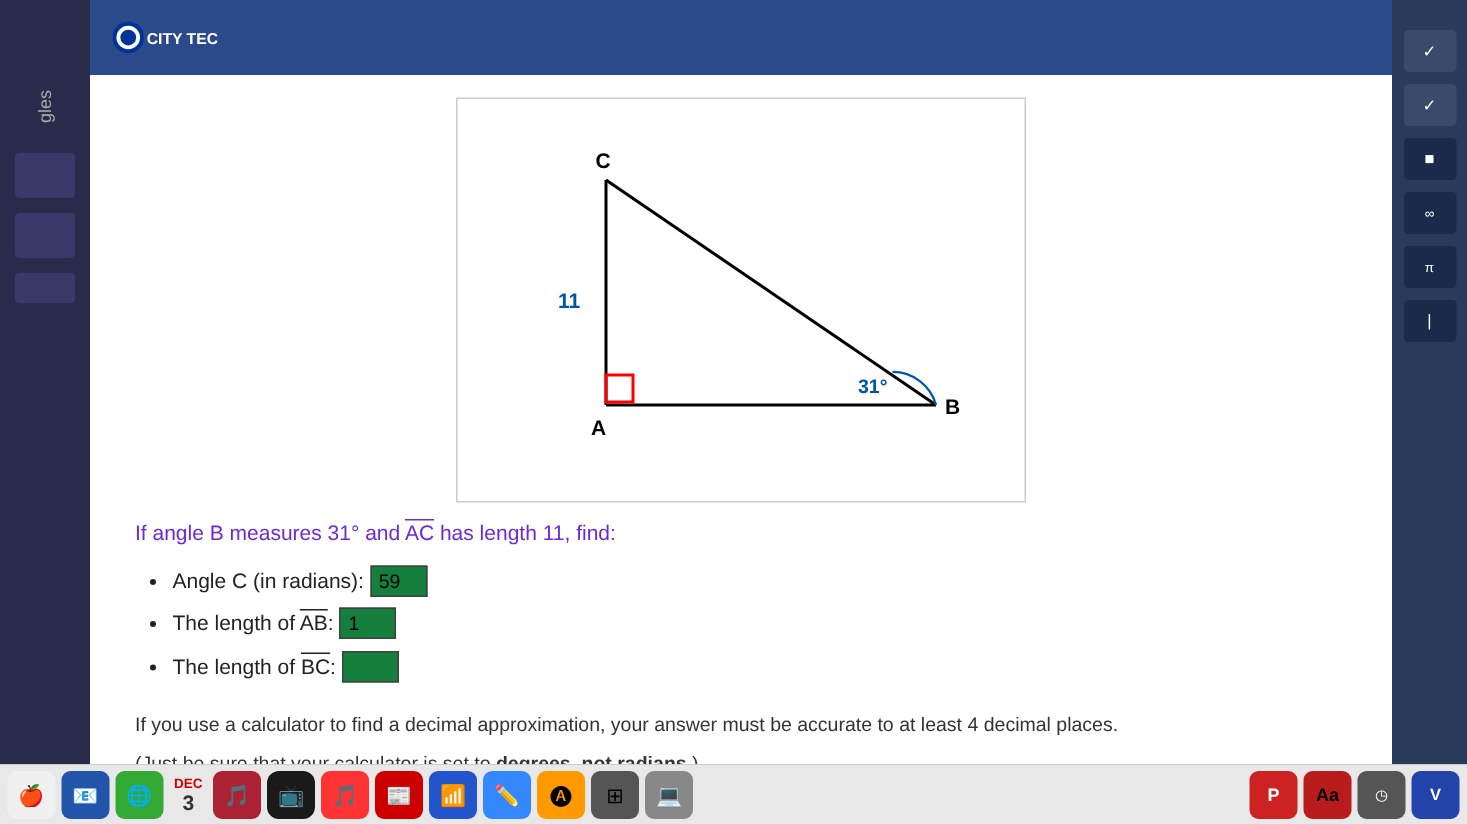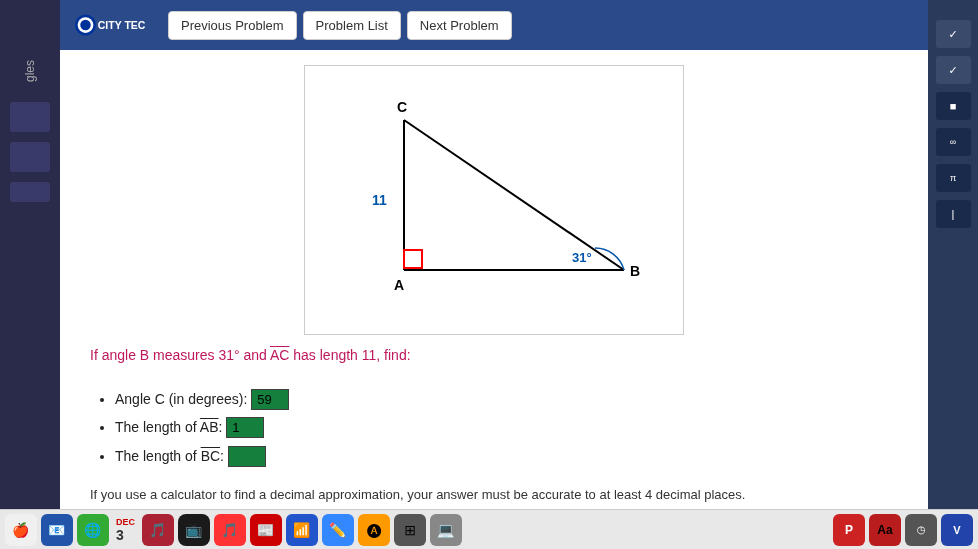--- a/index.html
+++ b/index.html
@@ -113,22 +113,22 @@
       height: 270px;
       position: relative;
       display: flex;
       align-items: center;
       justify-content: center;
     }
 
     
     .problem-text {
       font-size: 14px;
-      color: #be185d;
-      margin-bottom: 22px;
+      color: #6d28d9;
+      margin-bottom: 10px;
       line-height: 1.5;
     }
 
     .answers-list {
       list-style: disc;
       padding-left: 25px;
       margin-bottom: 12px;
     }
 
     .answers-list li {
@@ -213,21 +213,21 @@
       display: flex;
       align-items: center;
       justify-content: center;
       font-size: 14px;
       cursor: pointer;
     }
 
     .taskbar-date {
       display: flex;
       flex-direction: column;
-      align-items: flex-start;
+      align-items: center;
       font-size: 11px;
       font-weight: bold;
       color: #333;
       margin: 0 3px;
     }
 
     .taskbar-date .month {
       font-size: 9px;
       font-weight: bold;
       color: #cc0000;
@@ -259,25 +259,20 @@
 
     <div class="header">
       <div class="header-logo">
         <svg class="logo-svg" viewBox="0 0 80 30">
           <circle cx="12" cy="15" r="12" fill="#003399"></circle>
           <circle cx="12" cy="15" r="9" fill="white"></circle>
           <circle cx="12" cy="15" r="6" fill="#003399"></circle>
           <text x="26" y="20" font-size="12" font-weight="bold" fill="white" font-family="Arial">CITY TECH</text>
         </svg>
       </div>
-      <div class="nav-buttons">
-        <button class="nav-btn">Previous Problem</button>
-        <button class="nav-btn">Problem List</button>
-        <button class="nav-btn">Next Problem</button>
-      </div>
     </div>
 
     <div class="problem-content">
 
       <div class="diagram-container">
         <div class="diagram-box">
           <svg width="340" height="240" viewBox="0 0 340 240">
 
             <line x1="80" y1="190" x2="300" y2="190" stroke="black" stroke-width="2"></line>
             <line x1="80" y1="190" x2="80" y2="40" stroke="black" stroke-width="2"></line>
@@ -297,21 +292,21 @@
           </svg>
         </div>
       </div>
 
       <p class="problem-text">
         If angle B measures 31° and <span class="overline">AC</span> has length 11, find:
       </p>
 
       <ul class="answers-list">
         <li>
-          <span>Angle C (in degrees): </span>
+          <span>Angle C (in radians): </span>
           <input type="text" class="answer-input" value="59" style="">
         </li>
         <li>
           <span>The length of <span class="overline">AB</span>: </span>
           <input type="text" class="answer-input" value="1" style="">
         </li>
         <li>
           <span>The length of <span class="overline">BC</span>: </span>
           <input type="text" class="answer-input" value="" style="">
         </li>

